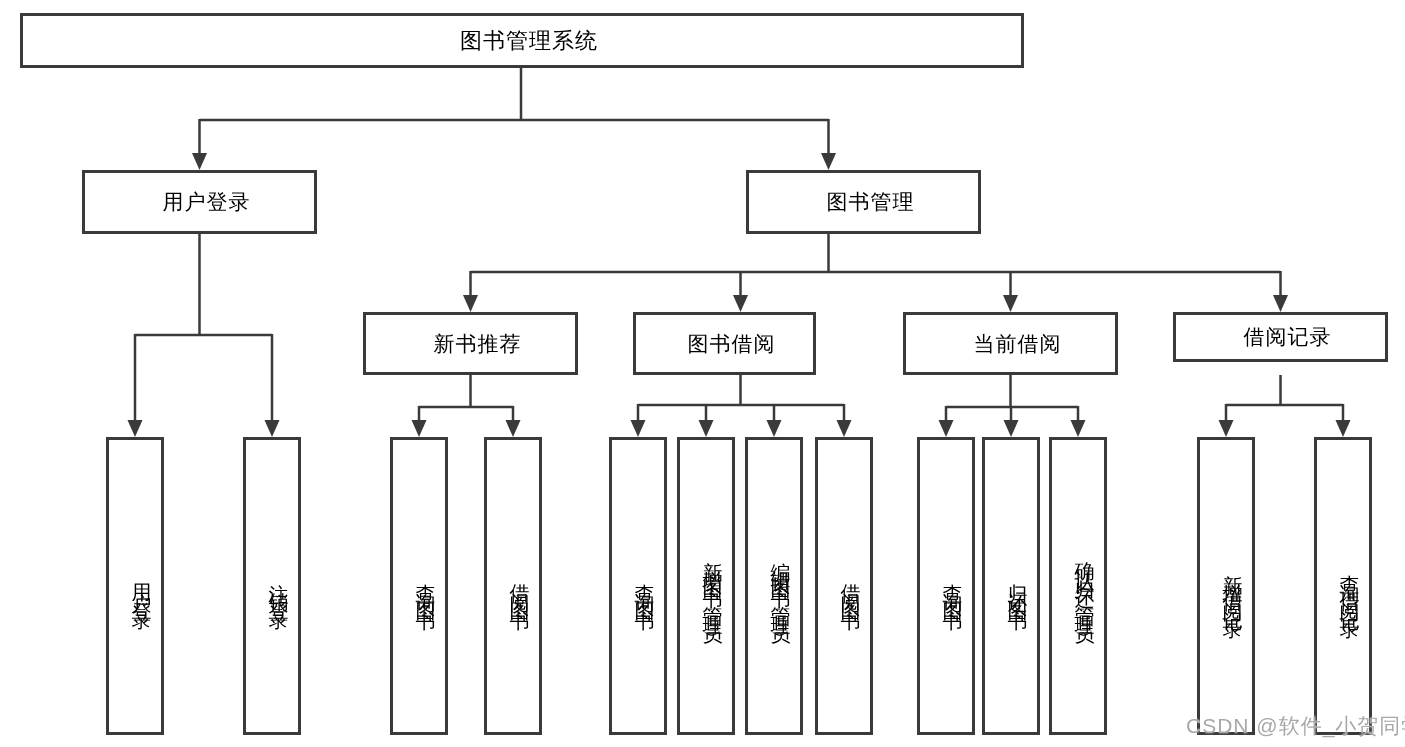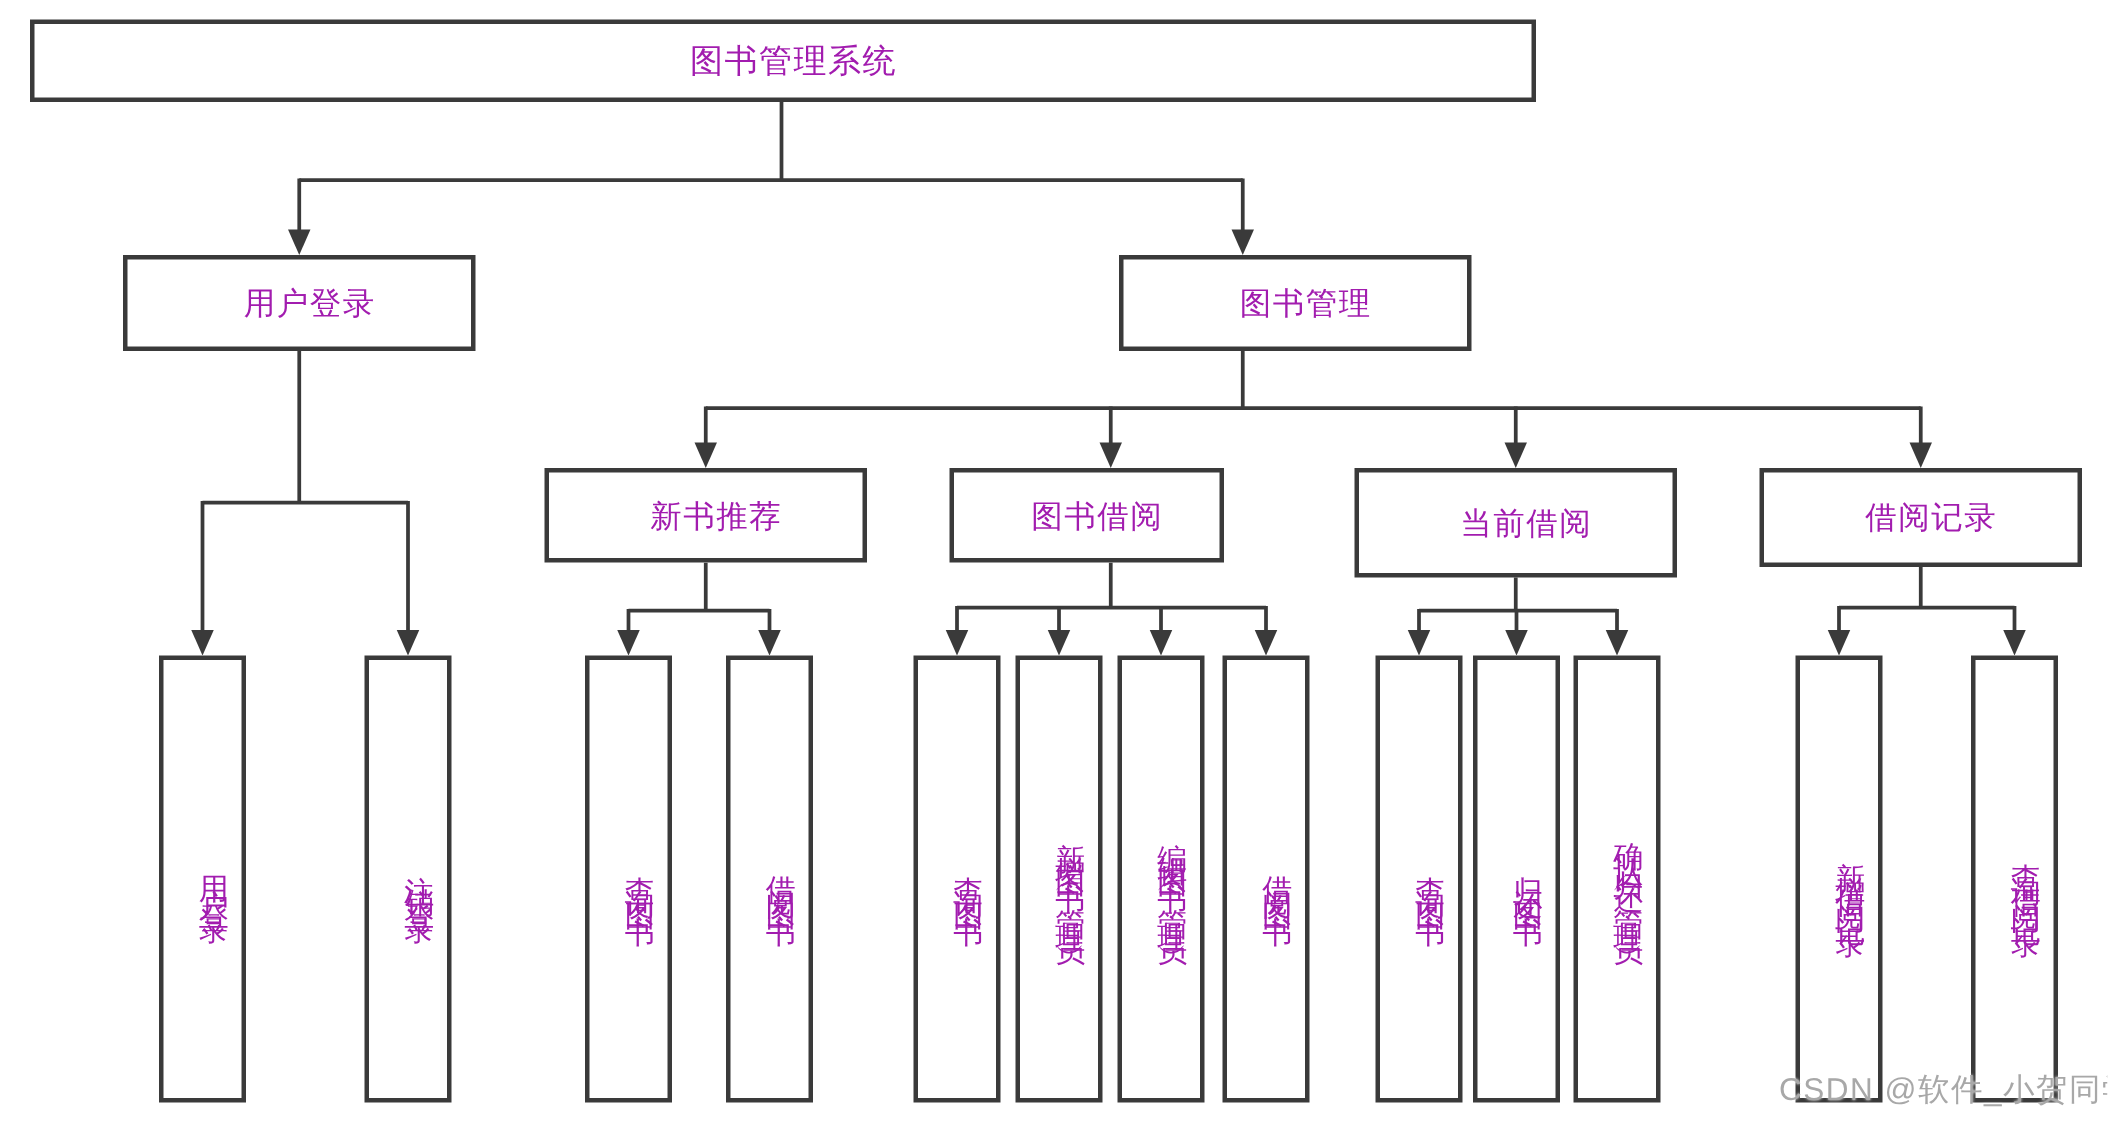--- a/index.html
+++ b/index.html
@@ -20,21 +20,21 @@
   .wires line { stroke: #3a3a3a; stroke-width: 2.5; }
   .wires polygon { fill: #3a3a3a; }
   .box {
     position: absolute;
     box-sizing: border-box;
     background: #ffffff;
     border: 3px solid #3a3a3a;
     display: flex;
     align-items: center;
     justify-content: center;
-    color: #a21caf;
+    color: #000000;
     z-index: 2;
     padding-left: 14px;
   }
   .hbox { font-size: 21px; letter-spacing: 1px; }
   .title-box { font-size: 22px; }
   .vbox span {
     writing-mode: vertical-rl;
     text-orientation: mixed;
     font-size: 20px;
     line-height: 1;
@@ -134,22 +134,22 @@
     </g>
   </svg>
 
   <div class="box hbox title-box" style="left:20px; top:13px; width:1004px; height:55px;">图书管理系统</div>
 
   <div class="box hbox" style="left:82px; top:170px; width:235px; height:64px;">用户登录</div>
   <div class="box hbox" style="left:711px; top:170px; width:235px; height:64px;margin-left:35px;">图书管理</div>
 
   <div class="box hbox" style="left:363px; top:312px; width:215px; height:63px;">新书推荐</div>
   <div class="box hbox" style="left:633px; top:312px; width:183px; height:63px;">图书借阅</div>
-  <div class="box hbox" style="left:903px; top:312px; width:215px; height:73px;">当前借阅</div>
-  <div class="box hbox" style="left:1173px; top:312px; width:215px; height:66px;">借阅记录</div>
+  <div class="box hbox" style="left:903px; top:312px; width:215px; height:63px;">当前借阅</div>
+  <div class="box hbox" style="left:1173px; top:312px; width:215px; height:50px;">借阅记录</div>
 
   <div class="box vbox" style="left:106px; top:437px; width:58px; height:298px;">
     <span>用户登录</span>
   </div>
   <div class="box vbox" style="left:243px; top:437px; width:58px; height:298px;">
     <span>注销登录</span>
   </div>
 
   <div class="box vbox" style="left:390px; top:437px; width:58px; height:298px;">
     <span>查询图书</span>

